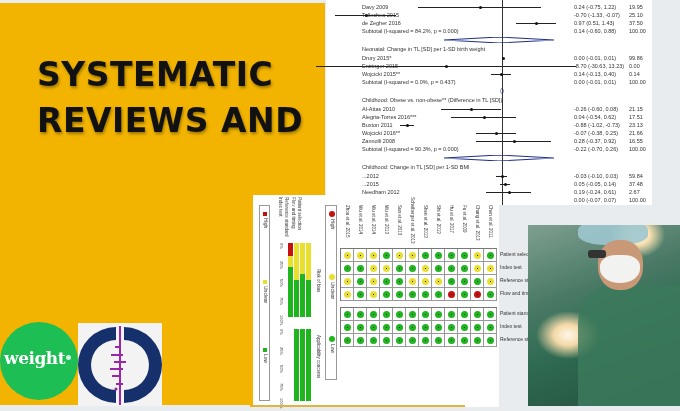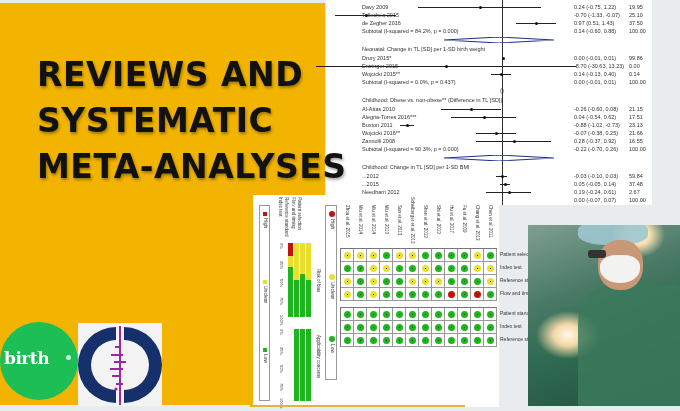--- a/index.html
+++ b/index.html
@@ -169,23 +169,22 @@
       <div class="fp-w" style="top: 188px;">2.67</div>
       <div class="ci" style="left: 160px; width: 45px; top: 192px;"></div>
       <div class="pt" style="left: 181.5px; top: 191px;"></div>
       <div class="fp-row" style="top: 196px;"></div>
       <div class="fp-est" style="top: 196px;">0.00 (-0.07, 0.07)</div>
       <div class="fp-w" style="top: 196px;">100.00</div>
     </div>
   <div class="forest-right-pad"></div>
 
   <div class="title">
+    <div>SYSTEMATIC</div>
     <div>REVIEWS AND</div>
-    <div>SYSTEMATIC</div>
-    <div>META-ANALYSES</div>
   </div>
 
   <div class="rob-yellow-edge"></div>
   <div class="rob" id="rob">
 
     <div class="legend-box" style="left:6px;top:10px;width:11px;height:196px;">
       <div class="lg-item" style="left:9px;top:6px;"><span class="sq" style="background:#c51010"></span><span>High</span></div>
       <div class="lg-item" style="left:9px;top:74px;"><span class="sq" style="background:#e9df2f"></span><span>Unclear</span></div>
       <div class="lg-item" style="left:9px;top:142px;"><span class="sq" style="background:#1fb51f"></span><span>Low</span></div>
     </div>
@@ -523,21 +522,21 @@
 
   <div class="photo">
     <div class="gown"></div>
     <div class="cap"></div>
     <div class="face"></div>
     <div class="mask"></div>
     <div class="loupe"></div>
   </div>
 
   <div class="fiverr"></div>
-  <div class="fiverr-text">birth</div>
+  <div class="fiverr-text">weight</div>
   <div class="fiverr-reg"></div>
 
   <div class="cochrane">
     <svg width="84" height="83" viewBox="0 0 84 83">
       <path d="M38 4 A38 38 0 0 0 38 80 L38 67 A25 25 0 0 1 38 17 Z" fill="#16306b"></path>
       <path d="M46 4 A38 38 0 0 1 46 80 L46 67 A25 25 0 0 0 46 17 Z" fill="#16306b"></path>
       <line x1="42" y1="3" x2="42" y2="82" stroke="#9b27a8" stroke-width="2"></line>
       <line x1="37" y1="24" x2="42" y2="24" stroke="#9b27a8" stroke-width="2"></line>
       <line x1="33" y1="32" x2="45" y2="32" stroke="#9b27a8" stroke-width="2"></line>
       <line x1="36" y1="39" x2="48" y2="39" stroke="#9b27a8" stroke-width="2"></line>

